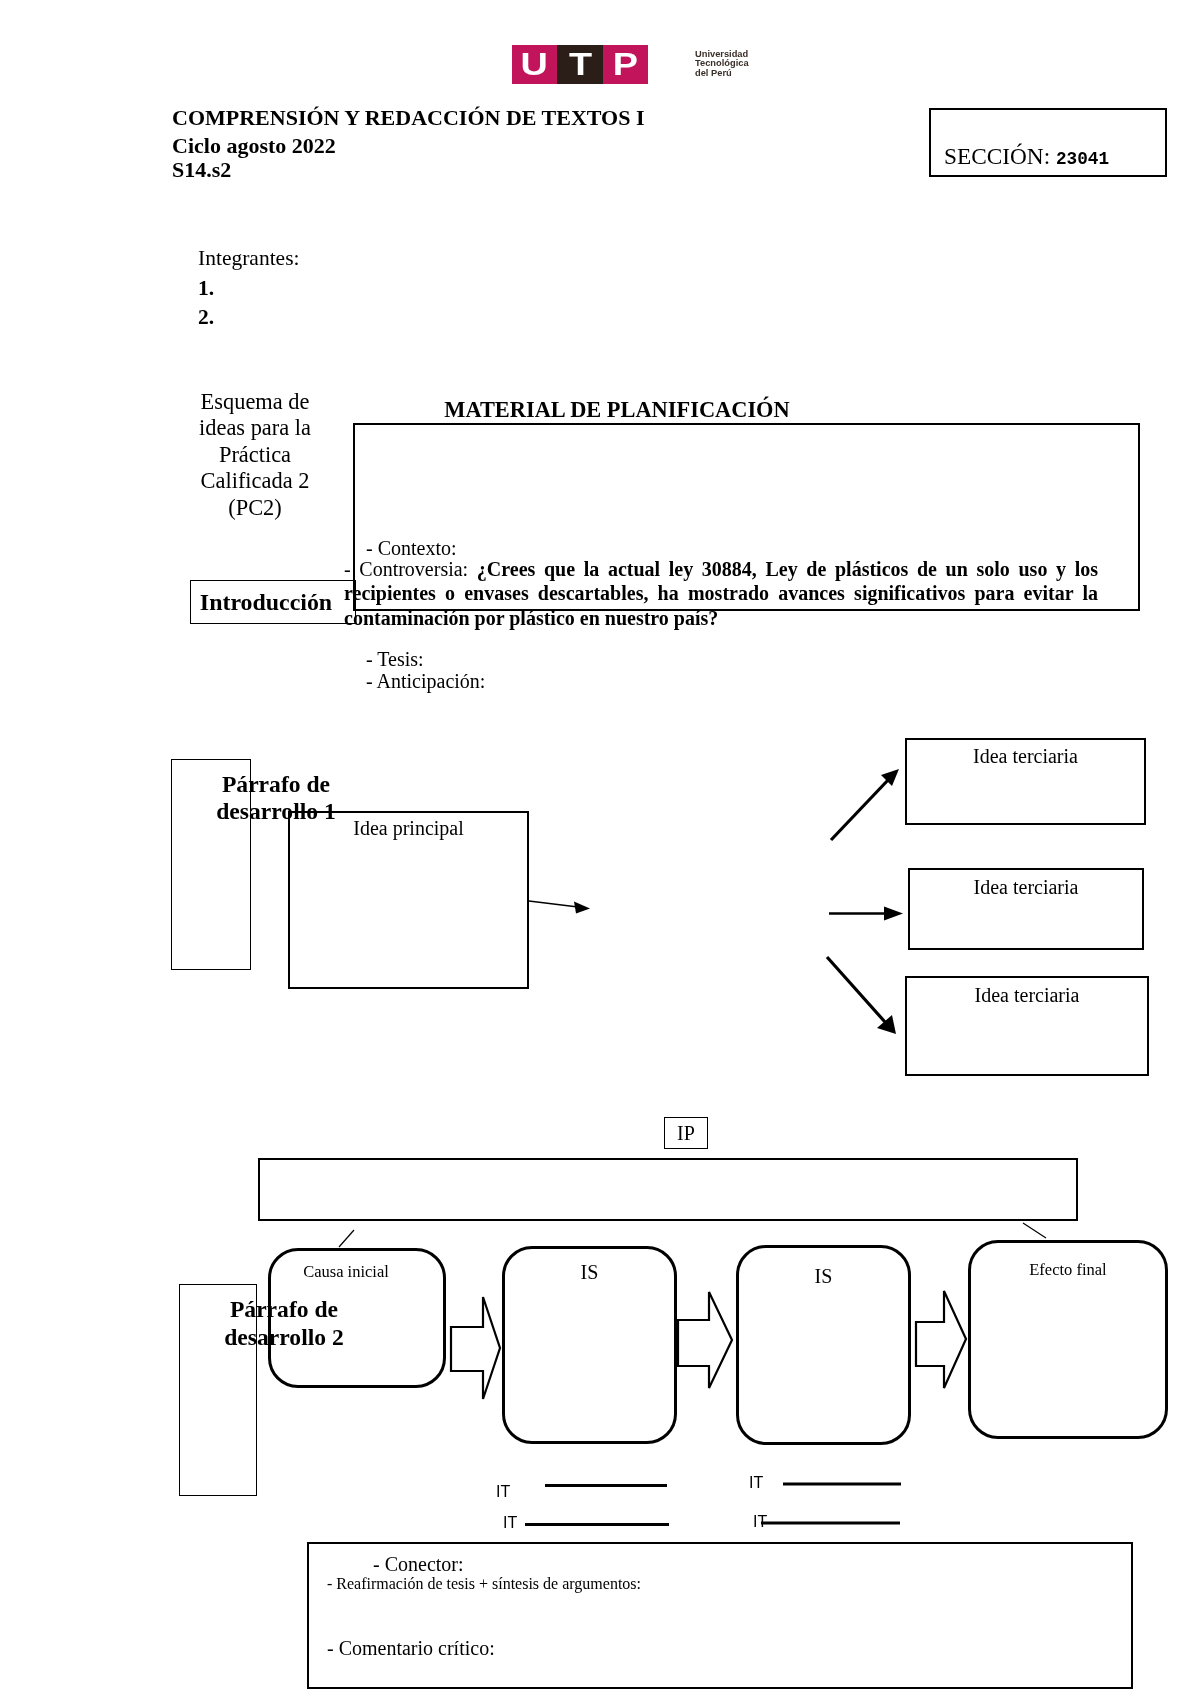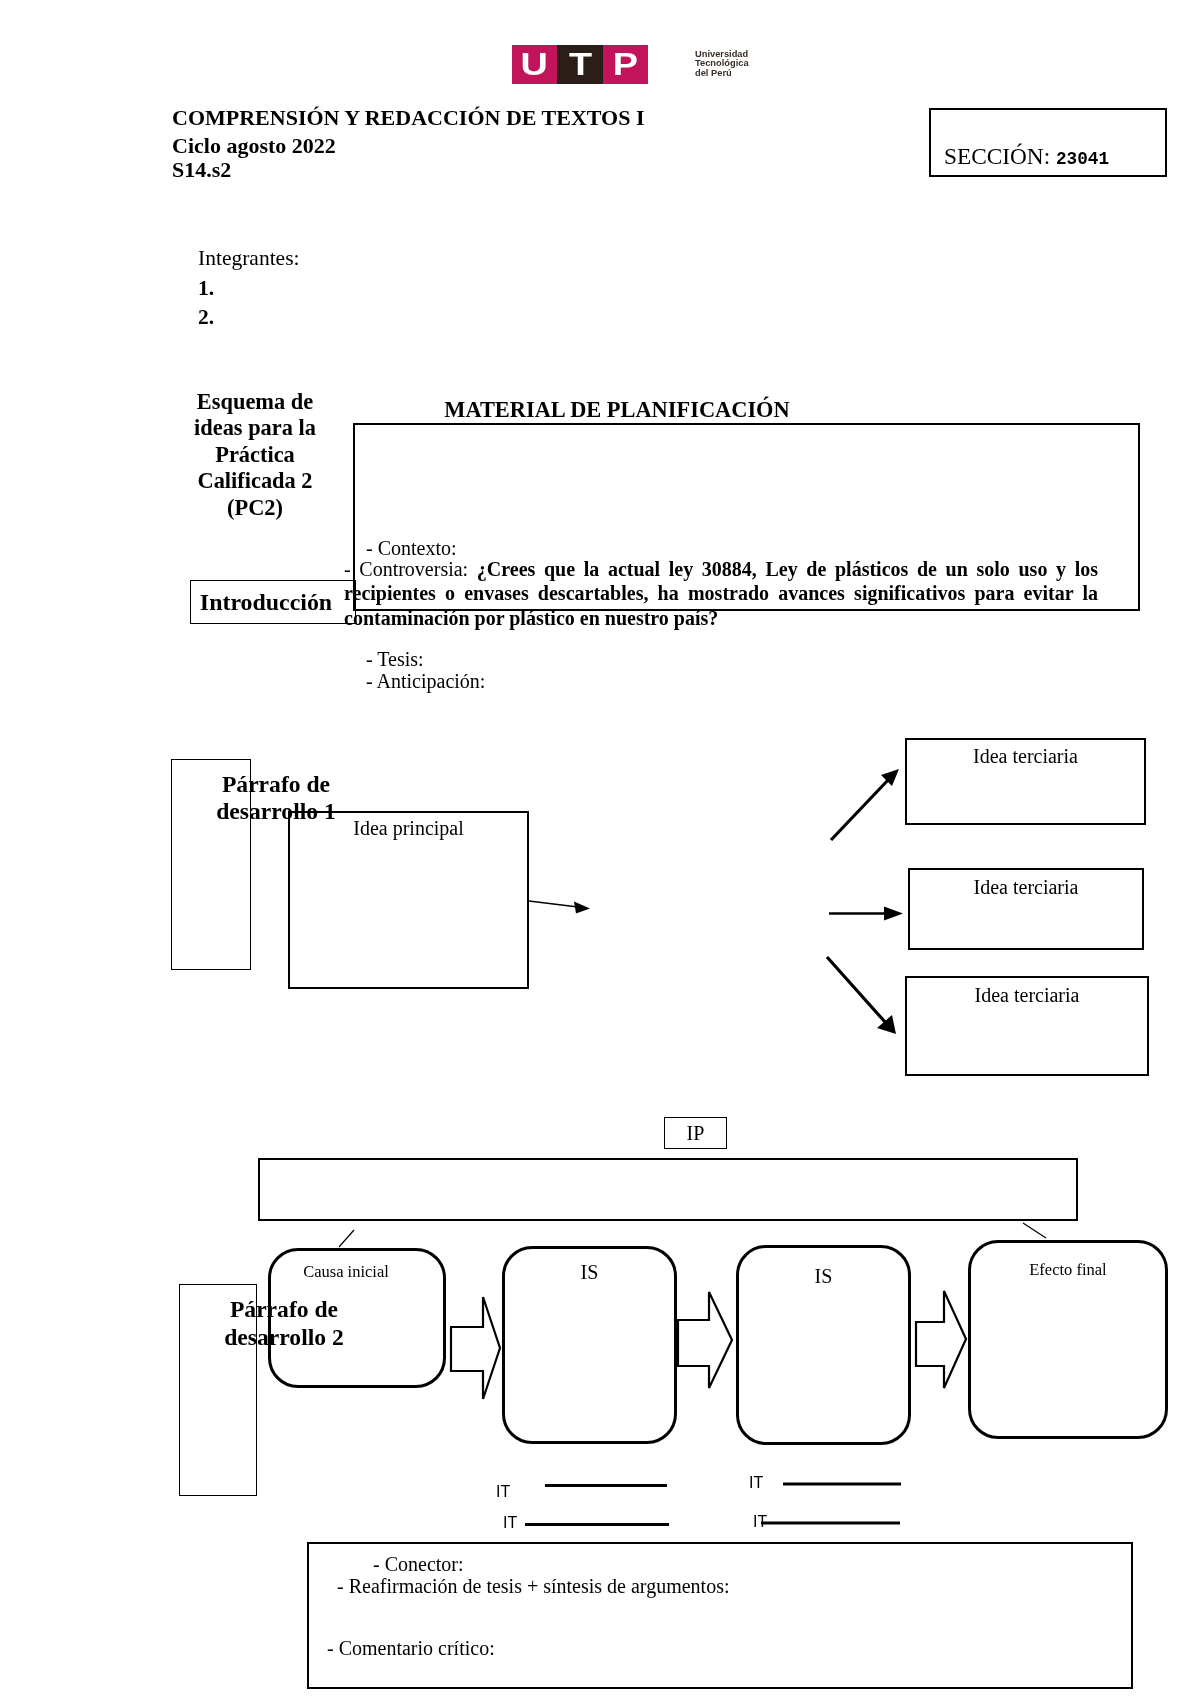--- a/index.html
+++ b/index.html
@@ -26,21 +26,21 @@
   #seccion-text{left:944px;top:143px;font-size:23.3px;}
   #seccion-value{font-family:"Liberation Mono",monospace;font-weight:bold;font-size:17.7px;}
 
   #integrantes-label{left:198px;top:246px;font-size:21.5px;}
   #integrante-1{left:198px;top:276px;font-size:21.5px;font-weight:bold;}
   #integrante-2{left:198px;top:305px;font-size:21.5px;font-weight:bold;}
 
   #material-title{left:370px;top:365px;width:494px;text-align:center;font-size:22.4px;font-weight:bold;margin-top:32px;}
 
   #esquema-label{left:175px;top:389px;width:160px;text-align:center;
-                 font-size:22.4px;font-weight:bold;line-height:26.4px;}
+                 font-size:22.4px;font-weight:normal;line-height:26.4px;}
 
   
   #intro-bigbox{left:353px;top:423px;width:787px;height:188px;border-width:2.5px;}
   #contexto-line{left:366px;top:537px;font-size:20px;}
   #controversia-para{left:344px;top:557px;width:754px;font-size:20px;line-height:24.4px;
                      text-align:justify;}
   #tesis-line{left:366px;top:648px;font-size:20px;}
   #anticipacion-line{left:366px;top:670px;font-size:20px;}
   #introduccion-box{left:190px;top:580px;width:166px;height:44px;border-width:1.5px;
                     display:flex;align-items:center;justify-content:center;padding-right:14px;
@@ -55,21 +55,21 @@
   #idea-secundaria{left:590px;top:850px;width:230px;height:115px;border-width:2.5px;
                    font-size:20px;text-align:center;padding-top:5px;}
   #terciaria-1{left:905px;top:738px;width:241px;height:87px;border-width:2.5px;
                font-size:20px;text-align:center;padding-top:5px;}
   #terciaria-2{left:908px;top:868px;width:236px;height:82px;border-width:2.5px;
                font-size:20px;text-align:center;padding-top:6px;}
   #terciaria-3{left:905px;top:976px;width:244px;height:100px;border-width:2.5px;
                font-size:20px;text-align:center;padding-top:6px;}
 
   
-  #ip-box{left:664px;top:1117px;width:63px;height:32px;border-width:1.5px;
+  #ip-box{left:664px;top:1117px;width:44px;height:32px;border-width:1.5px;
           display:flex;align-items:center;justify-content:center;font-size:20px;}
   #long-rect{left:258px;top:1158px;width:820px;height:63px;border-width:2.5px;}
   #causa-box{left:268px;top:1248px;width:178px;height:140px;border-width:3px;border-radius:30px;
              font-size:16.5px;text-align:center;padding-top:11px;padding-right:22px;}
   #is1-box{left:502px;top:1246px;width:175px;height:198px;border-width:3px;border-radius:30px;
            font-size:20px;text-align:center;padding-top:12px;}
   #is2-box{left:736px;top:1245px;width:175px;height:200px;border-width:3px;border-radius:30px;
            font-size:20px;text-align:center;padding-top:17px;}
   #efecto-box{left:968px;top:1240px;width:200px;height:199px;border-width:3px;border-radius:30px;
               font-size:16.5px;text-align:center;padding-top:17px;}
@@ -79,21 +79,21 @@
 
   .it-label{position:absolute;font-family:"Liberation Sans",sans-serif;font-size:16px;}
   #it-1{left:496px;top:1483px;}
   #it-2{left:503px;top:1514px;}
   #it-3{left:749px;top:1474px;}
   #it-4{left:753px;top:1513px;}
 
   
   #conclusion-box{left:307px;top:1542px;width:826px;height:147px;border-width:2.5px;}
   #conector-line{left:327px;top:1553px;font-size:20px;margin-left:46px;}
-  #reafirmacion-line{left:337px;top:1575px;font-size:20px;}
+  #reafirmacion-line{left:327px;top:1575px;font-size:16px;}
   #comentario-line{left:327px;top:1637px;font-size:20px;}
 </style>
 </head>
 <body>
 
 <div id="page">
 
   <div id="logo" class="abs">
     <div class="logo-sq" style="background:#c2145b">
         <span>U</span>

